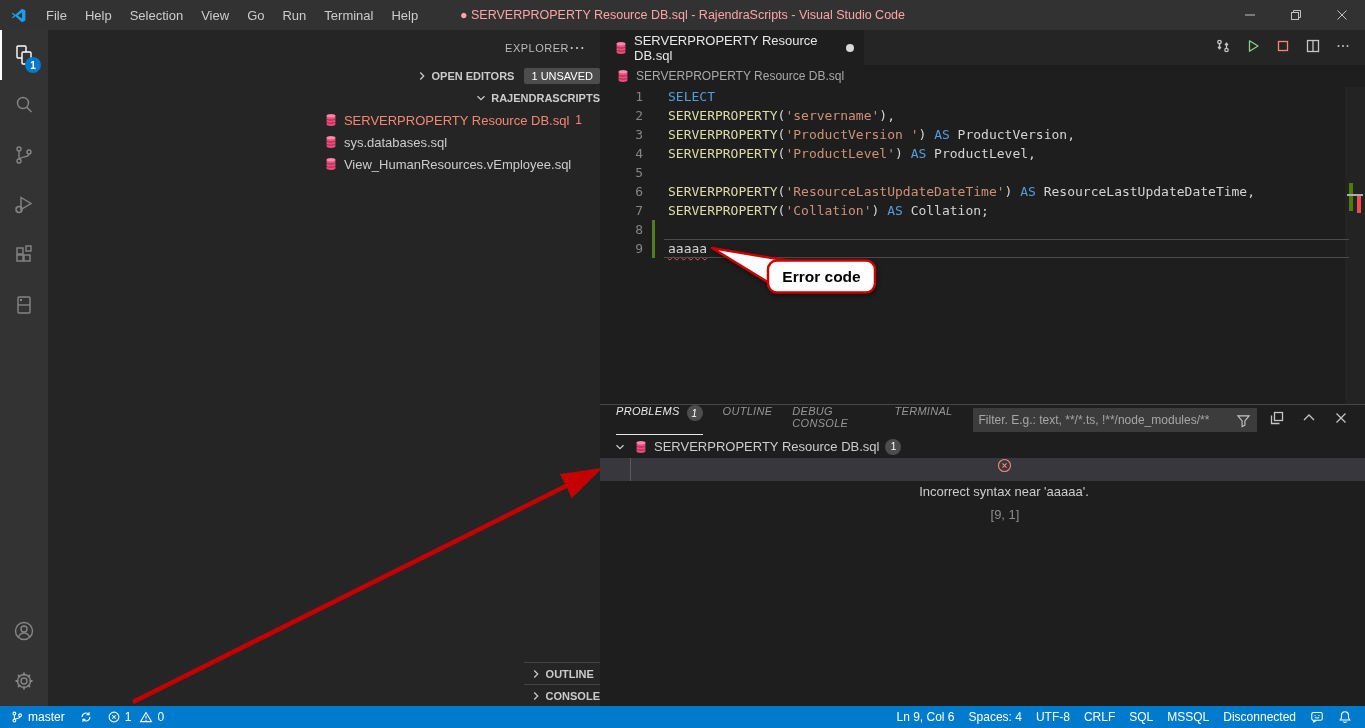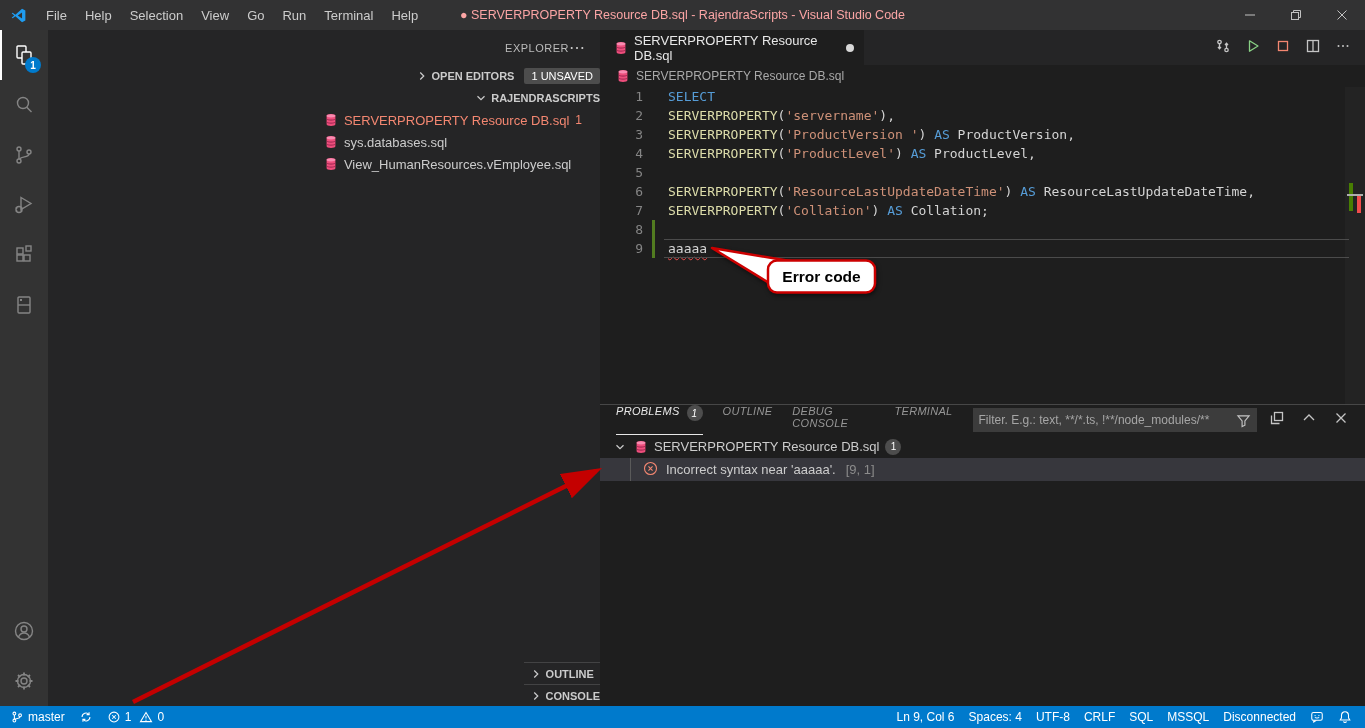--- a/index.html
+++ b/index.html
@@ -93,21 +93,21 @@
     align-items:center; padding:0 6px; }
   .filter-box input { flex:1; background:transparent; border:none; outline:none; color:#cccccc;
     font-size:12px; font-family:"Liberation Sans", sans-serif; }
   .filter-box input::placeholder { color:#a6a6a6; }
   .filter-box svg { width:15px; height:15px; stroke:#c5c5c5; fill:none; stroke-width:1.2; flex:none; }
   .panel-actions { display:flex; gap:16px; padding:0 16px 0 12px; }
   .panel-actions svg { width:16px; height:16px; stroke:#c5c5c5; fill:none; stroke-width:1.3; }
   .problem-group { height:23px; display:flex; align-items:center; padding-left:12px;
     color:#cccccc; font-size:13px; gap:6px; }
   .problem-row { height:23px; display:flex; align-items:center; padding-left:43px;
-    background:#37373d; color:#cccccc; font-size:13px; gap:8px; position:relative; }
+    background:#37373d; color:#cccccc; font-size:13px; gap:8px; position:relative;flex-direction:column; }
   .problem-row .guide { position:absolute; left:30px; top:0; bottom:0; width:1px; background:#5a5a5a; }
   .ploc { color:#8c8c8c; margin-left:2px; }
   .err-ic svg { width:15px; height:15px; }
 
   
   .statusbar { position:absolute; left:0; right:0; bottom:0; height:22px; background:#007acc;
     color:#ffffff; display:flex; align-items:center; font-size:12px; z-index:6; }
   .sb-item { display:flex; align-items:center; gap:4px; padding:0 7px; height:22px; }
   .sb-item svg { width:14px; height:14px; stroke:#ffffff; fill:none; stroke-width:1.2; }
   .sb-right { margin-left:auto; display:flex; align-items:center; padding-right:6px; }

